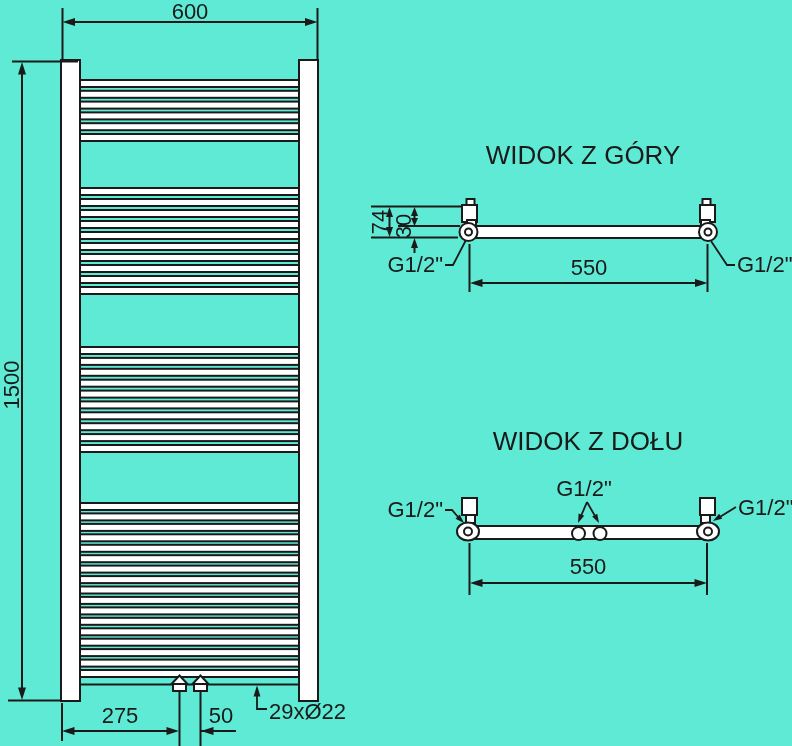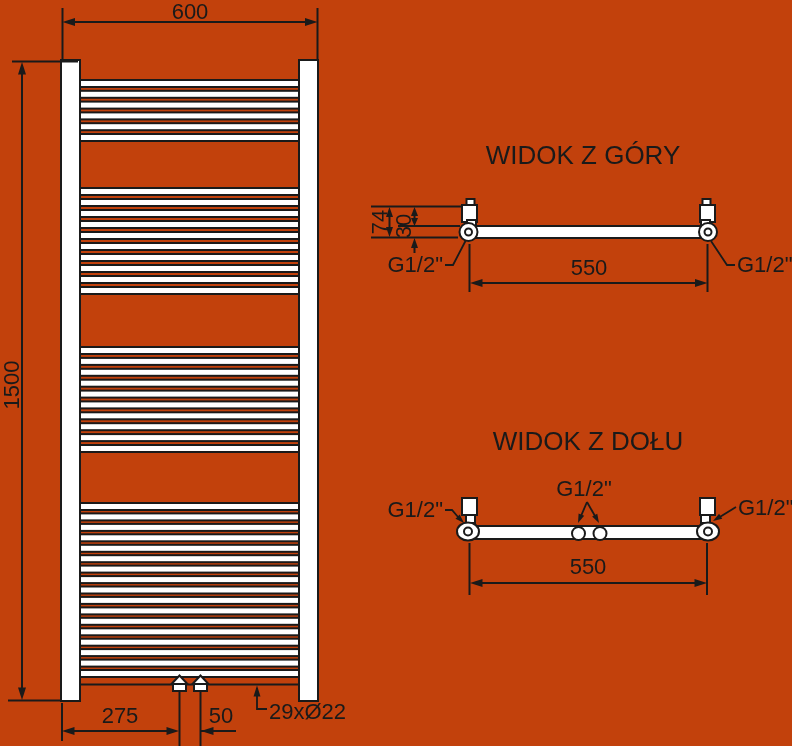--- a/index.html
+++ b/index.html
@@ -1,16 +1,16 @@
 <!DOCTYPE html>
 <html><head>
 <meta charset="utf-8">
 <style>
   html,body{margin:0;padding:0;background:#ffffff;}
-  .stage{position:relative;width:792px;height:746px;background:#c2410c;overflow:hidden;}
+  .stage{position:relative;width:792px;height:746px;background:#5eead4;overflow:hidden;}
   svg{position:absolute;left:0;top:0;}
   svg *{stroke:#1a1a1a;stroke-width:2;fill:none;}
   svg .arr{fill:#1a1a1a;stroke:none;}
   svg .wht{fill:#ffffff;}
   svg .thin{stroke-width:1.8;}
   svg text{stroke:none;fill:#1a1a1a;font-family:"Liberation Sans",sans-serif;font-size:22px;}
   svg text.title{font-size:26px;}
 </style>
 </head>
 <body>

